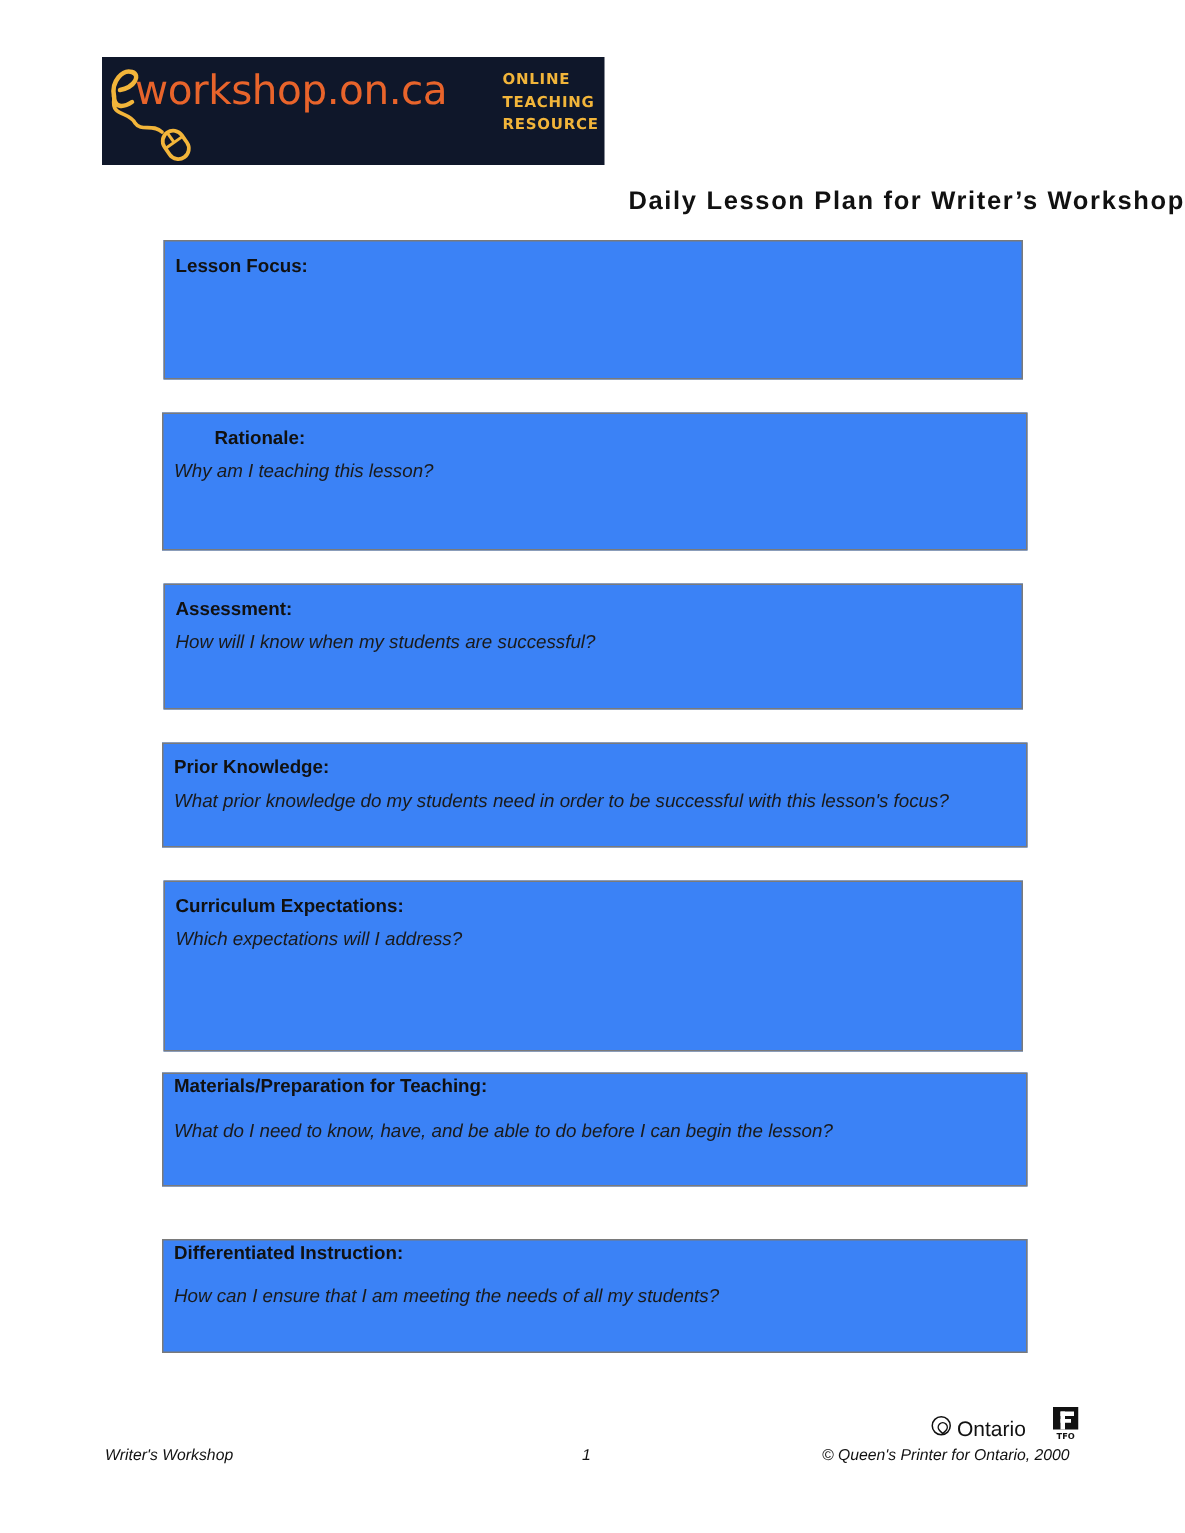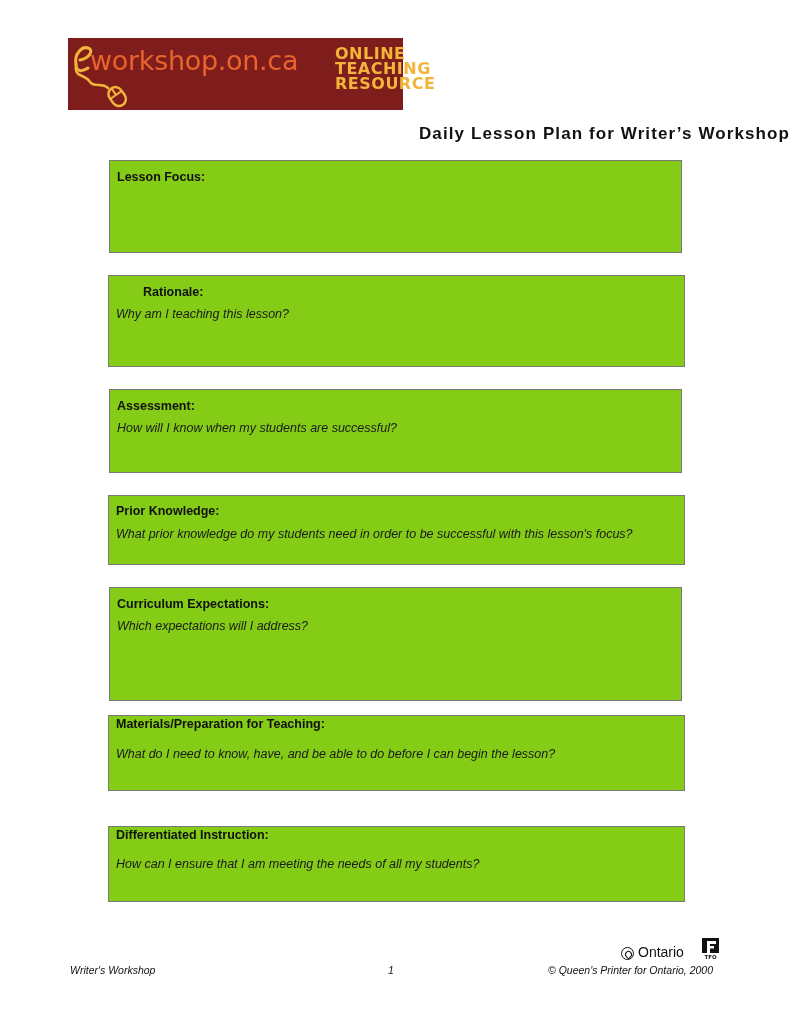--- a/index.html
+++ b/index.html
@@ -2,61 +2,61 @@
 <html><head>
   <meta charset="utf-8">
   <style>
     html, body { margin: 0; padding: 0; background: #ffffff; }
     body {
       width: 790px; height: 1022px; position: relative; overflow: hidden;
       font-family: "Liberation Sans", sans-serif; color: #111;
     }
     .logo-wrap {
       position: absolute; left: 68px; top: 38px; width: 335px; height: 72px;
-      background: #7f1d1d;
+      background: #0f172a;
     }
     .logo-text {
       position: absolute; left: 22px; top: 6px;
       font-family: "DejaVu Sans", sans-serif; font-size: 27px;
       color: #e8642b; letter-spacing: -0.3px; line-height: 34px;
     }
     .logo-e {
       position: absolute; left: 0px; top: 0px;
     }
     .logo-tag {
       position: absolute; left: 267px; top: 8px;
       font-family: "DejaVu Sans", sans-serif; font-weight: bold;
-      font-size: 16px; line-height: 15px; color: #f2b53a; letter-spacing: 0.5px;
+      font-size: 10px; line-height: 15px; color: #f2b53a; letter-spacing: 0.5px;
     }
     .logo-tag div { white-space: nowrap; }
     .title {
       position: absolute; left: 0; width: 790px; top: 124px; text-align: right;
       font-family: "Liberation Sans", sans-serif; font-weight: bold;
       font-size: 17px; letter-spacing: 1.1px; color: #111;
     }
     .box {
       position: absolute; border: 1.5px solid #7a7a7a; box-sizing: border-box;
-      background: #84cc16;
+      background: #3b82f6;
     }
     .box .label {
       position: absolute; left: 7px; font-weight: bold; font-size: 12.5px;
       color: #111; white-space: nowrap;
     }
     .box .prompt {
       position: absolute; left: 7px; font-style: italic; font-size: 12.5px;
       color: #1a1a1a; white-space: nowrap;
     }
     .footer-left, .footer-center, .footer-right {
       position: absolute; top: 964px; font-size: 10.5px; color: #111; white-space: nowrap; font-style: italic;
     }
     .footer-left { left: 70px; }
     .footer-center { left: 388px; }
     .footer-right { left: 548px; }
     .ontario {
-      position: absolute; left: 621px; top: 944px; display: flex; align-items: flex-end; gap: 4px;
+      position: absolute; left: 621px; top: 944px; display: flex; align-items: flex-start; gap: 4px;
       font-size: 14px; color: #111;
     }
     .ontario-mark {
       width: 13px; height: 13px; border: 1.2px solid #111; border-radius: 50%;
       box-sizing: border-box; position: relative;
     }
     .ontario-mark::after {
       content: ""; position: absolute; left: 2.5px; top: 2.5px; width: 5px; height: 5px;
       border: 1px solid #111; border-radius: 50% 50% 50% 0; transform: rotate(-45deg);
     }

